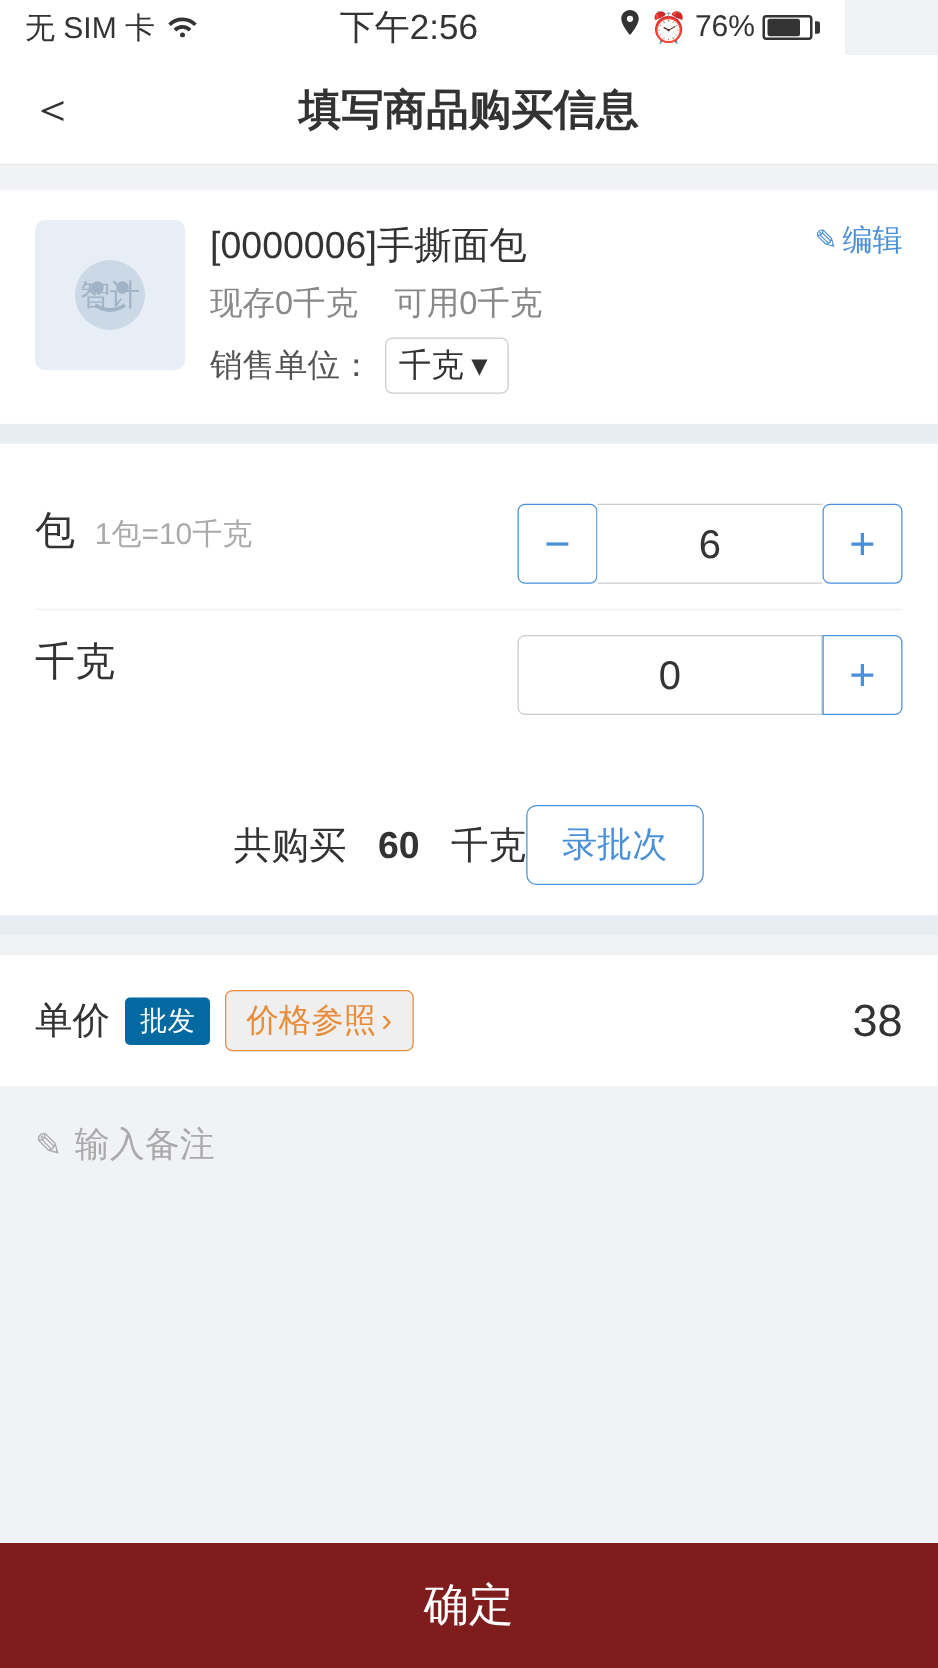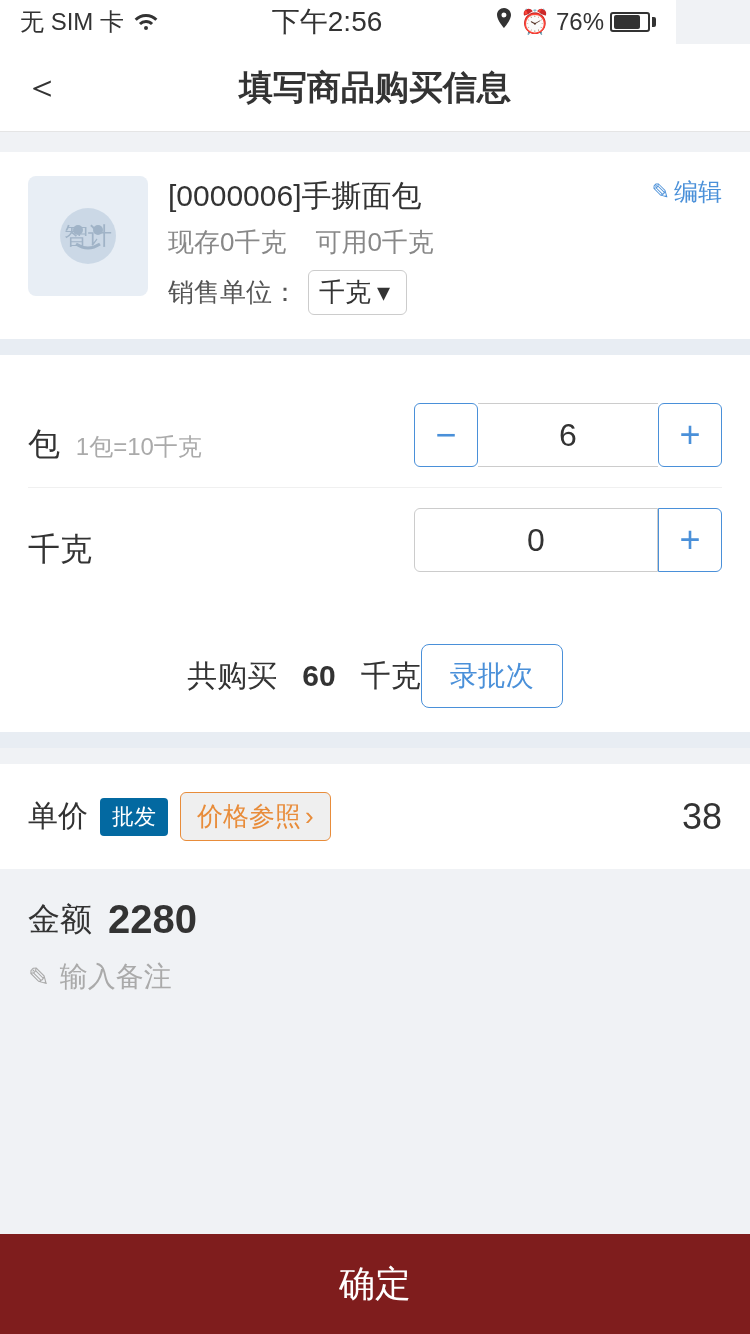--- a/index.html
+++ b/index.html
@@ -104,21 +104,21 @@
       background: #e8edf3;
     }
 
     
     .input-section {
       background: #fff;
       padding: 28px;
     }
     .input-row {
       display: flex;
-      align-items: flex-end;
+      align-items: flex-start;
       justify-content: space-between;
       padding: 20px 0;
       border-bottom: 1px solid #f0f0f0;
     }
     .input-row:last-child { border-bottom: none; }
     .input-label { font-size: 32px; color: #333; }
     .input-hint { font-size: 24px; color: #aaa; margin-left: 8px; }
     .stepper {
       display: flex;
       align-items: center;
@@ -394,24 +394,20 @@
     <span class="price-tag">批发</span>
     <button class="price-ref-btn">
       <span>价格参照</span>
       <span>›</span>
     </button>
     <span class="price-value">38</span>
   </div>
 </div>
 
 <div class="amount-section">
-  <div class="amount-row">
-    <span class="amount-label">金额</span>
-    <span class="amount-value">2280</span>
-  </div>
   <div class="remark-row">
     <span class="pencil-icon">✎</span>
     <span>输入备注</span>
   </div>
 </div>
 
 <div class="bottom-area"></div>
 
 <div class="confirm-btn-wrap">
   <span class="confirm-btn-label">确定</span>

